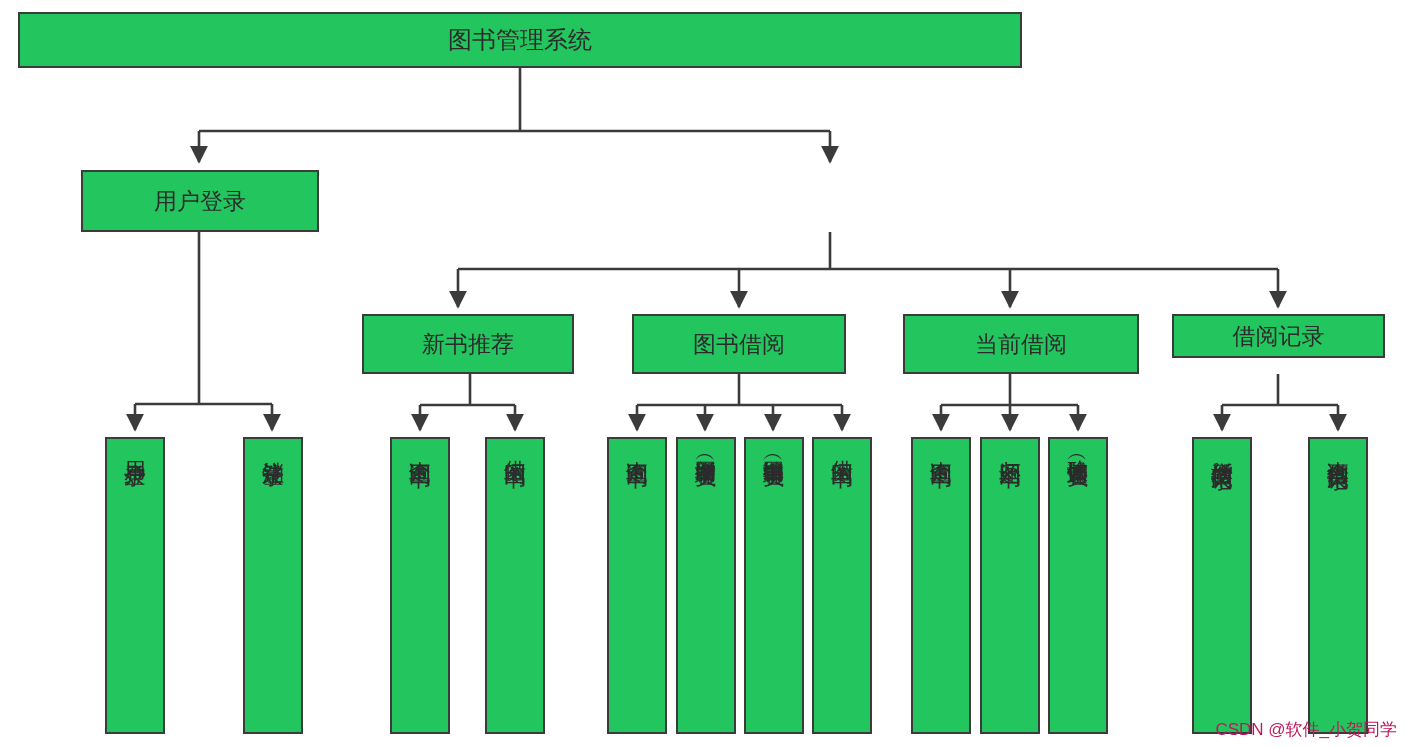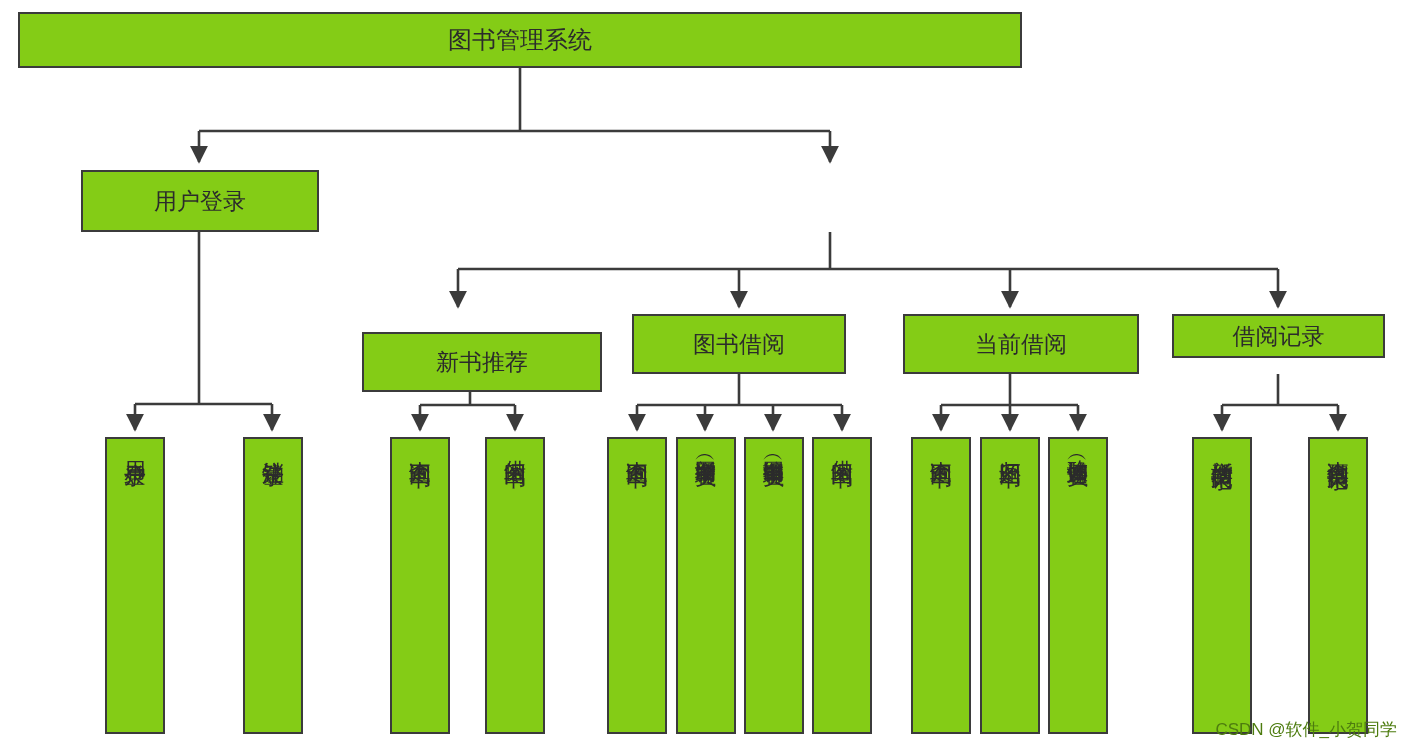--- a/index.html
+++ b/index.html
@@ -20,21 +20,21 @@
   #edges {
     position: absolute;
     left: 0;
     top: 0;
     width: 1405px;
     height: 747px;
   }
   .node {
     position: absolute;
     box-sizing: border-box;
-    background: #84cc16;
+    background: #22c55e;
     border: 2px solid #3b3b3b;
     display: flex;
     align-items: center;
     justify-content: center;
     color: #2b2b2b;
   }
   .node-label {
     text-align: center;
     line-height: 1.15;
     white-space: nowrap;
@@ -60,21 +60,21 @@
   }
   .node.vertical.tall .node-label {
     font-size: 21px;
     letter-spacing: 1px;
   }
   .watermark {
     position: absolute;
     right: 8px;
     bottom: 6px;
     font-size: 17px;
-    color: #4d7c0f;
+    color: #be185d;
     white-space: nowrap;
     pointer-events: none;
   }
 </style>
 </head>
 <body>
 
 <div id="canvas">
 
   <svg id="edges" viewBox="0 0 1405 747" xmlns="http://www.w3.org/2000/svg">
@@ -129,21 +129,21 @@
 
   <div class="node root horizontal" style="left:18px; top:12px; width:1004px; height:56px;">
     <span class="node-label">图书管理系统</span>
   </div>
 
   <div class="node horizontal" style="left:81px; top:170px; width:238px; height:62px;">
     <span class="node-label">用户登录</span>
   </div>
 
 
-  <div class="node horizontal" style="left:362px; top:332px; width:240px; height:60px;">
+  <div class="node horizontal" style="left:362px; top:314px; width:212px; height:60px;">
     <span class="node-label">新书推荐</span>
   </div>
 
   <div class="node horizontal" style="left:632px; top:314px; width:214px; height:60px;">
     <span class="node-label">图书借阅</span>
   </div>
 
   <div class="node horizontal" style="left:903px; top:314px; width:236px; height:60px;">
     <span class="node-label">当前借阅</span>
   </div>

